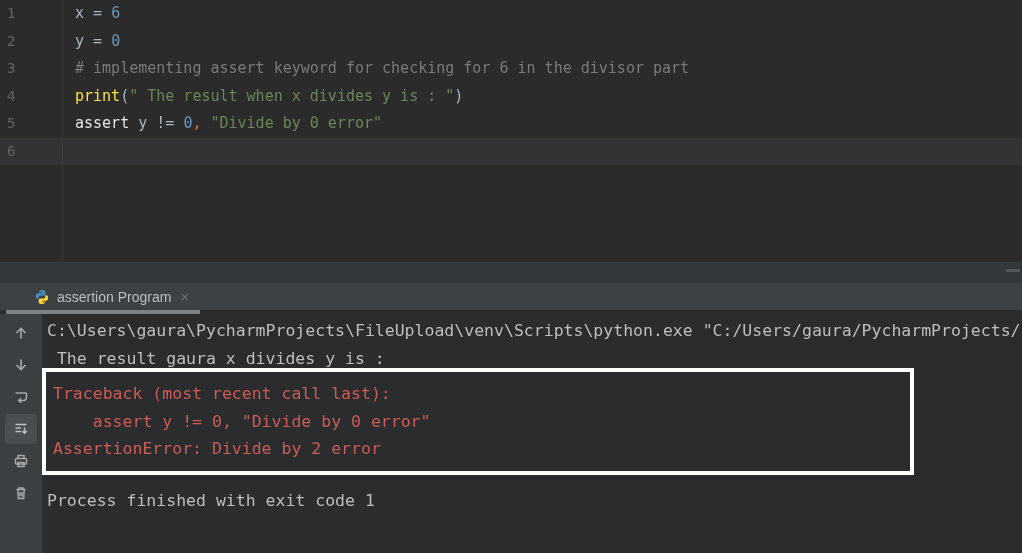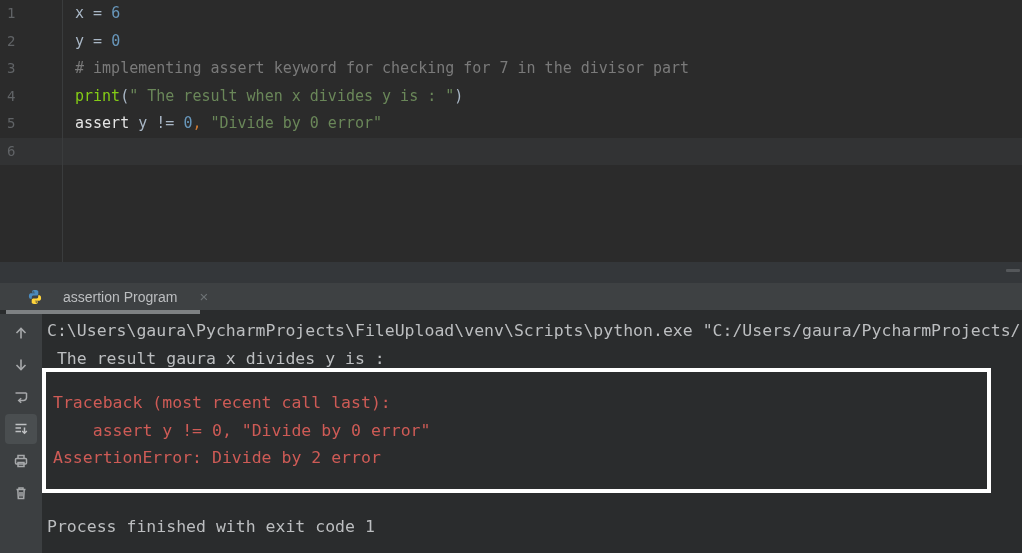--- a/index.html
+++ b/index.html
@@ -11,64 +11,64 @@
   .code-line{display:flex;height:27.5px;line-height:27.5px;white-space:pre;}
   .code-line.current{background:#323334;}
   .ln{flex:none;width:55px;padding-left:7px;color:#606366;font-size:14px;}
   .code{flex:none;padding-left:13px;font-size:15px;text-align:right;}
   .tok-plain{color:#A9B7C6}
   .tok-number{color:#6897BB}
   .tok-comment{color:#7A7A7A}
   .tok-keyword{color:#e5e5e5}
   .tok-comma{color:#CC7832}
   .tok-string{color:#6A8759}
-  .tok-builtin{color:#84cc16}
+  .tok-builtin{color:#fde047}
   .tok-brace{color:#D8D8D8;background:#3B514D}
   .tok-brace_caret{color:#FFDD33;background:#3B514D;
     text-decoration:underline wavy #3FA55F 1px;text-underline-offset:3px;}
   
   .bottom-strip{position:absolute;top:262px;left:0;width:1022px;height:21px;background:#34373A;}
   .scroll-notch{position:absolute;top:269px;right:2px;width:14px;height:3px;background:#54575A;border-radius:1px;}
   .tabbar{position:absolute;top:283px;left:0;width:1022px;height:27px;background:#3E4143;}
-  .tab{display:flex;align-items:center;height:27px;padding-left:27px;width:170px;gap:13px;}
+  .tab{display:flex;align-items:center;height:27px;padding-left:34px;width:170px;}
   .pyicon{flex:none;width:16px;height:16px;margin-right:7px;}
   .pyicon svg{display:block;}
   .tab-label{font-family:"Liberation Sans", sans-serif;font-size:14px;color:#BCBEC0;white-space:nowrap;}
   .tab-close{margin-left:9px;color:#6E7376;font-family:"Liberation Sans", sans-serif;
              font-size:15px;line-height:15px;cursor:pointer;}
   
   .console{position:absolute;top:310px;left:0;width:1022px;height:243px;background:#2A2C2D;}
   .tab-underline{position:absolute;top:0;left:6px;width:194px;height:4px;background:#7E8183;}
   .run-toolbar{position:absolute;top:4px;left:0;bottom:0;width:42px;background:#3C3F41;
                display:flex;flex-direction:column;align-items:center;padding-top:4px;box-sizing:border-box;}
   .tool-btn{flex:none;width:32px;height:30px;margin-bottom:2px;background:transparent;border:none;
             display:flex;align-items:center;justify-content:center;padding:0;cursor:pointer;}
   .tool-btn.active{background:#4A4E50;border-radius:4px;}
   .tool-btn svg{display:block;}
   .console-out{position:absolute;top:0;left:42px;right:0;bottom:0;overflow:hidden;
                padding-top:7px;font-size:16.5px;line-height:27.5px;color:#BCBEC0;}
   .c-line{white-space:pre;padding-left:5px;height:27.5px;}
   .red{color:#CE5B56;}
-  .error-box{margin-top:-4px;width:949px;box-sizing:border-box;border:4px solid #FFFFFF;
-             padding:17px 0;background:#2A2C2D;}
+  .error-box{margin-top:-4px;width:872px;box-sizing:border-box;border:4px solid #FFFFFF;
+             padding:8px 0;background:#2A2C2D;}
   .error-box .c-line{padding-left:7px;}
   .file-link{color:#4E8CCB;text-decoration:underline;cursor:pointer;}
-  .process{margin-top:20px;}
+  .process{margin-top:12px;}
 </style>
 </head>
 <body>
 
 <div class="screen">
 
   <section class="editor">
     <div class="gutter-sep"></div>
     <div id="code-lines">
         <div class="code-line"><span class="ln">1</span><span class="code"><span class="tok-plain">x = </span><span class="tok-number">6</span></span></div>
         <div class="code-line"><span class="ln">2</span><span class="code"><span class="tok-plain">y = </span><span class="tok-number">0</span></span></div>
-        <div class="code-line"><span class="ln">3</span><span class="code"><span class="tok-comment"># implementing assert keyword for checking for 7 in the divisor part</span></span></div>
+        <div class="code-line"><span class="ln">3</span><span class="code"><span class="tok-comment"># implementing assert keyword for checking for 6 in the divisor part</span></span></div>
         <div class="code-line"><span class="ln">4</span><span class="code"><span class="tok-builtin">print</span><span class="tok-plain">(</span><span class="tok-string">" The result when x divides y is : "</span><span class="tok-plain">)</span></span></div>
         <div class="code-line"><span class="ln">5</span><span class="code"><span class="tok-keyword">assert</span><span class="tok-plain"> y != </span><span class="tok-number">0</span><span class="tok-comma">,</span><span class="tok-plain"> </span><span class="tok-string">"Divide by 0 error"</span></span></div>
         <div class="code-line current"><span class="ln">6</span></div>
       </div>
   </section>
 
   <div class="bottom-strip"></div>
   <div class="scroll-notch"></div>
 
   <div class="tabbar">

